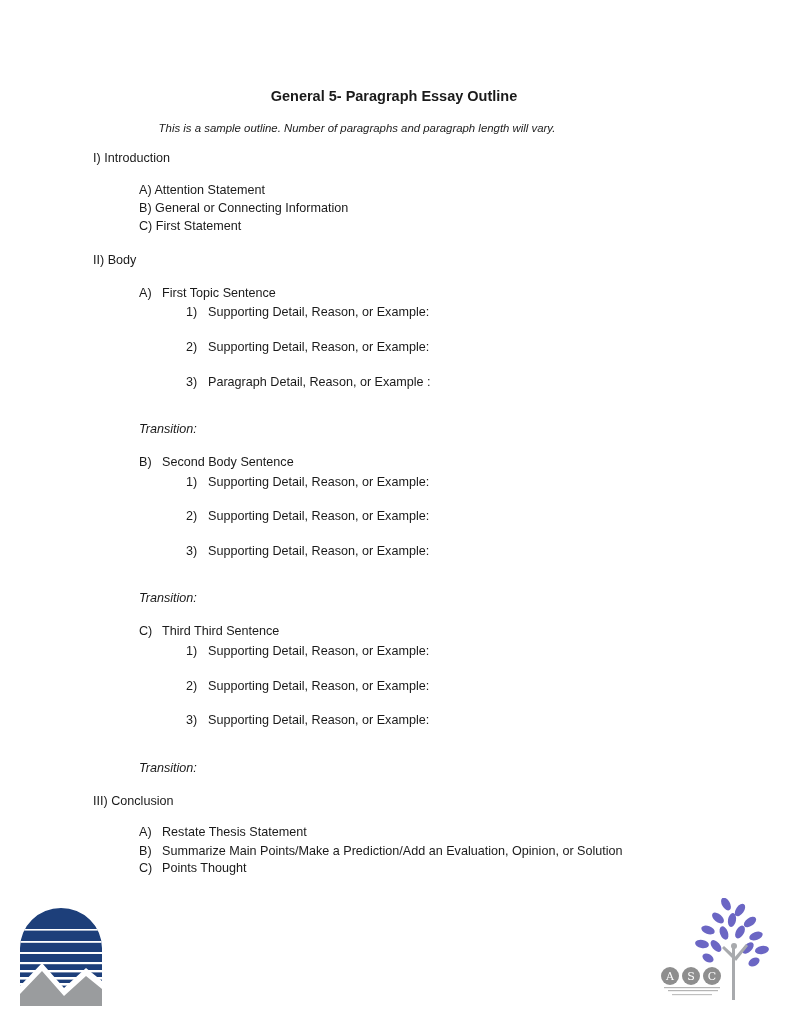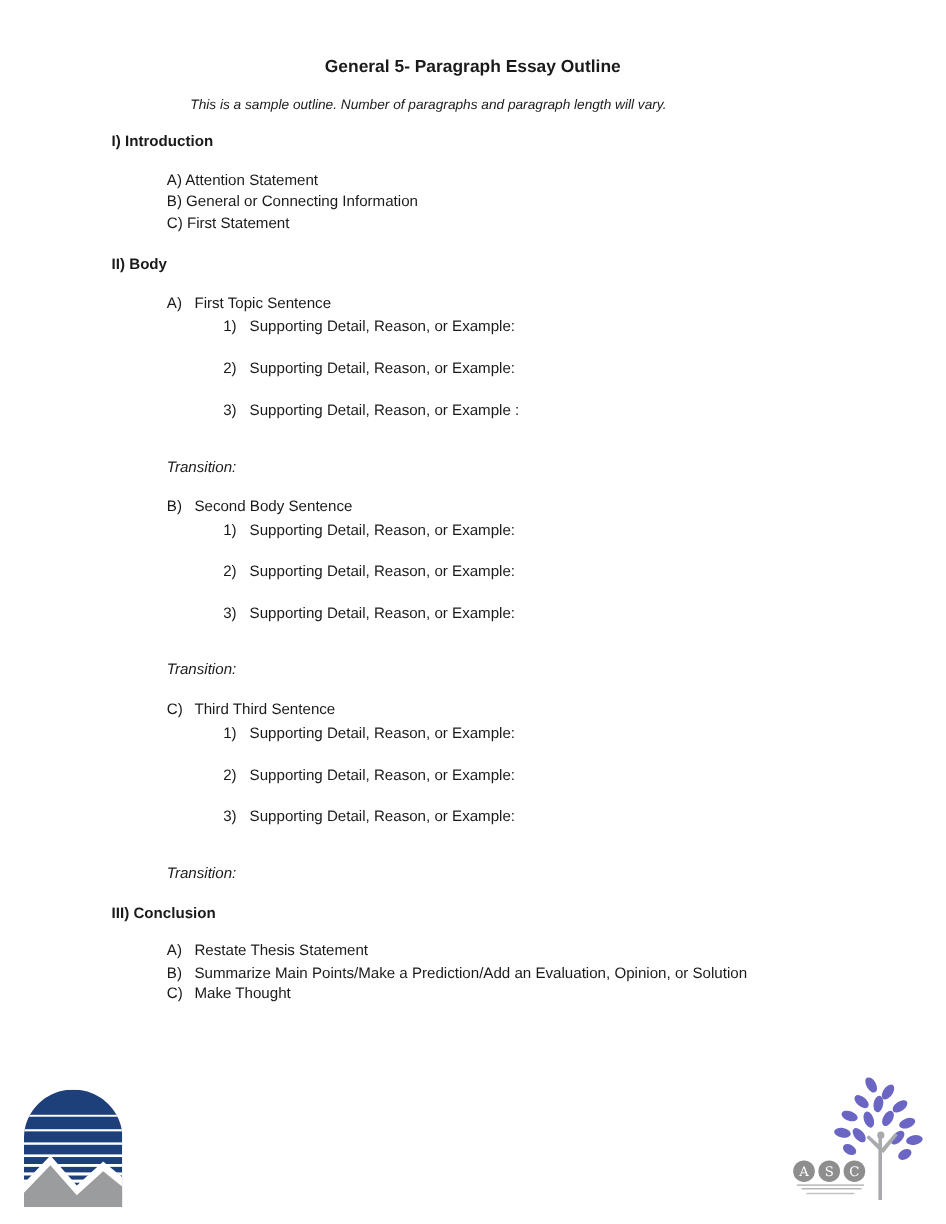--- a/index.html
+++ b/index.html
@@ -1,21 +1,21 @@
 <!DOCTYPE html>
 <html><head>
   <meta charset="utf-8">
   <style>
     html, body { margin: 0; padding: 0; background: #ffffff; }
     body { width: 788px; height: 1020px; position: relative; overflow: hidden;
            font-family: "Liberation Sans", "DejaVu Sans", sans-serif; color: #1a1a1a; font-size: 12.6px; }
-    .abs { position: absolute; white-space: nowrap; line-height: 1; }
+    .abs { position: absolute; white-space: nowrap; line-height: 1; margin-top: 40px; }
     .title { left: 0; width: 788px; text-align: center; top: 49px; font-size: 14.5px; font-weight: bold; }
     .subtitle { left: 0; width: 714px; text-align: center; top: 83px; font-size: 11.4px; font-style: italic; }
-    .section { left: 93px; font-weight: bold; font-size: 12.6px; }
+    .section { left: 93px; font-weight: normal; font-size: 12.6px; }
     .intro-item { left: 139px; }
     .lettered { left: 139px; }
     .lettered .lbl { display: inline-block; width: 23px; }
     .numbered { left: 186px; }
     .numbered .lbl { display: inline-block; width: 22px; }
     .transition { left: 139px; font-style: italic; text-align: center; }
     .logo-left { position: absolute; left: 20px; top: 908px; width: 82px; height: 98px; }
     .logo-right { position: absolute; left: 658px; top: 898px; width: 112px; height: 104px; }
   </style>
 </head>
@@ -34,21 +34,21 @@
 <div class="abs lettered" style="top:247px">
   <span class="lbl">A)</span><span>First Topic Sentence</span>
 </div>
 <div class="abs numbered" style="top:266px">
   <span class="lbl">1)</span><span>Supporting Detail, Reason, or Example:</span>
 </div>
 <div class="abs numbered" style="top:301px">
   <span class="lbl">2)</span><span>Supporting Detail, Reason, or Example:</span>
 </div>
 <div class="abs numbered" style="top:336px">
-  <span class="lbl">3)</span><span>Supporting Detail, Reason, or Example :</span>
+  <span class="lbl">3)</span><span>Paragraph Detail, Reason, or Example :</span>
 </div>
 <div class="abs transition" style="top:383px">Transition:</div>
 
 <div class="abs lettered" style="top:416px">
   <span class="lbl">B)</span><span>Second Body Sentence</span>
 </div>
 <div class="abs numbered" style="top:436px">
   <span class="lbl">1)</span><span>Supporting Detail, Reason, or Example:</span>
 </div>
 <div class="abs numbered" style="top:470px">
@@ -74,21 +74,21 @@
 <div class="abs transition" style="top:722px">Transition:</div>
 
 <div class="abs section" style="top:755px">III) Conclusion</div>
 <div class="abs lettered" style="top:786px">
   <span class="lbl">A)</span><span>Restate Thesis Statement</span>
 </div>
 <div class="abs lettered" style="top:805px">
   <span class="lbl">B)</span><span>Summarize Main Points/Make a Prediction/Add an Evaluation, Opinion, or Solution</span>
 </div>
 <div class="abs lettered" style="top:822px">
-  <span class="lbl">C)</span><span>Make Thought</span>
+  <span class="lbl">C)</span><span>Points Thought</span>
 </div>
 
 <div class="logo-left">
   <svg width="82" height="98" viewBox="0 0 82 98">
     <defs>
       <clipPath id="dome">
           <path d="M0,98 L0,40 A41,40 0 0 1 82,40 L82,98 Z"></path>
         </clipPath>
     </defs>
     <g clip-path="url(#dome)">

